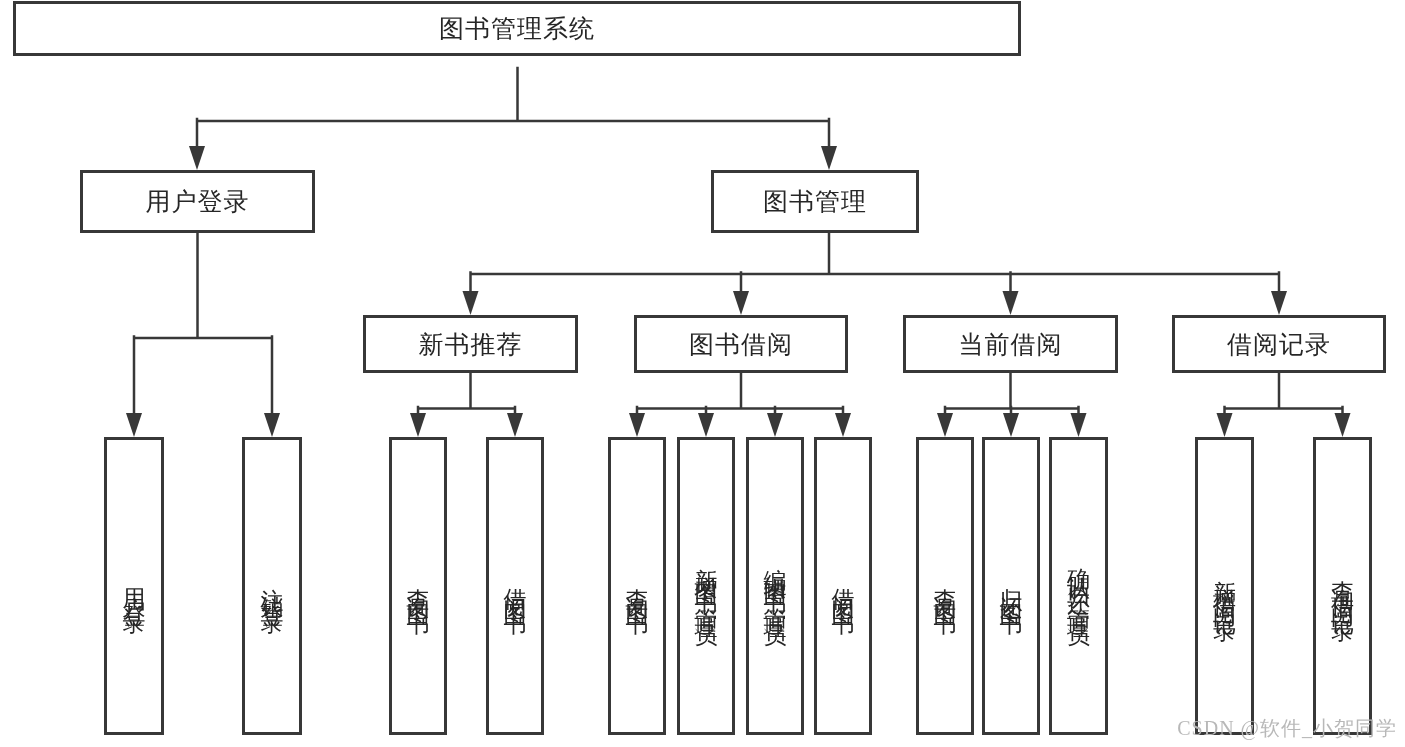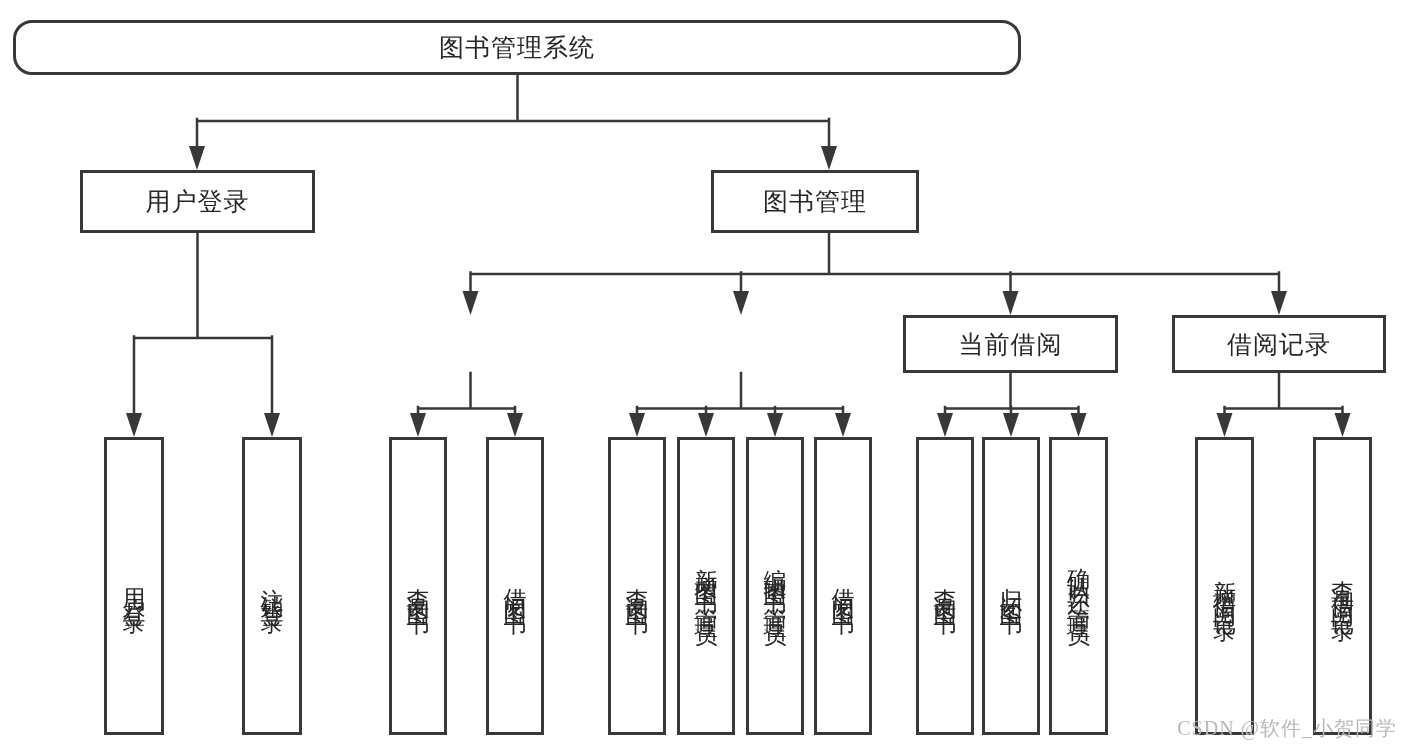--- a/index.html
+++ b/index.html
@@ -31,21 +31,21 @@
   .vbox span {
     writing-mode: vertical-rl;
     text-orientation: mixed;
     font-size: 23px;
     letter-spacing: 8px;
     line-height: 1;
     white-space: nowrap;
     color: #262626;
   }
   
-  .n-root  { left: 13px;   top: 20px;  width: 1008px; height: 55px; border-radius: 19px; }
+  .n-root  { left: 13px;   top: 1px;  width: 1008px; height: 55px; }
   .n-l2a   { left: 80px;   top: 170px; width: 235px;  height: 63px; }
   .n-l2b   { left: 711px;  top: 170px; width: 208px;  height: 63px; }
   .n-l3a   { left: 363px;  top: 315px; width: 215px;  height: 58px; }
   .n-l3b   { left: 634px;  top: 315px; width: 214px;  height: 58px; }
   .n-l3c   { left: 903px;  top: 315px; width: 215px;  height: 58px; font-family: Liberation Mono, monospace; }
   .n-l3d   { left: 1172px; top: 315px; width: 214px;  height: 58px; }
   .leaf    { top: 437px; height: 298px; }
   .n-a0 { left: 104px;  width: 60px; }
   .n-a1 { left: 242px;  width: 60px; }
   .n-b0 { left: 389px;  width: 58px; }
@@ -140,20 +140,26 @@
     <span>图书管理系统</span>
   </div>
 
   <div class="box hbox n-l2a">
     <span>用户登录</span>
   </div>
   <div class="box hbox n-l2b">
     <span>图书管理</span>
   </div>
 
+  <div class="box hbox n-l3a">
+    <span>新书推荐</span>
+  </div>
+  <div class="box hbox n-l3b">
+    <span>图书借阅</span>
+  </div>
   <div class="box hbox n-l3c">
     <span>当前借阅</span>
   </div>
   <div class="box hbox n-l3d">
     <span>借阅记录</span>
   </div>
 
   <div class="box vbox leaf n-a0">
     <span>用户登录</span>
   </div>

